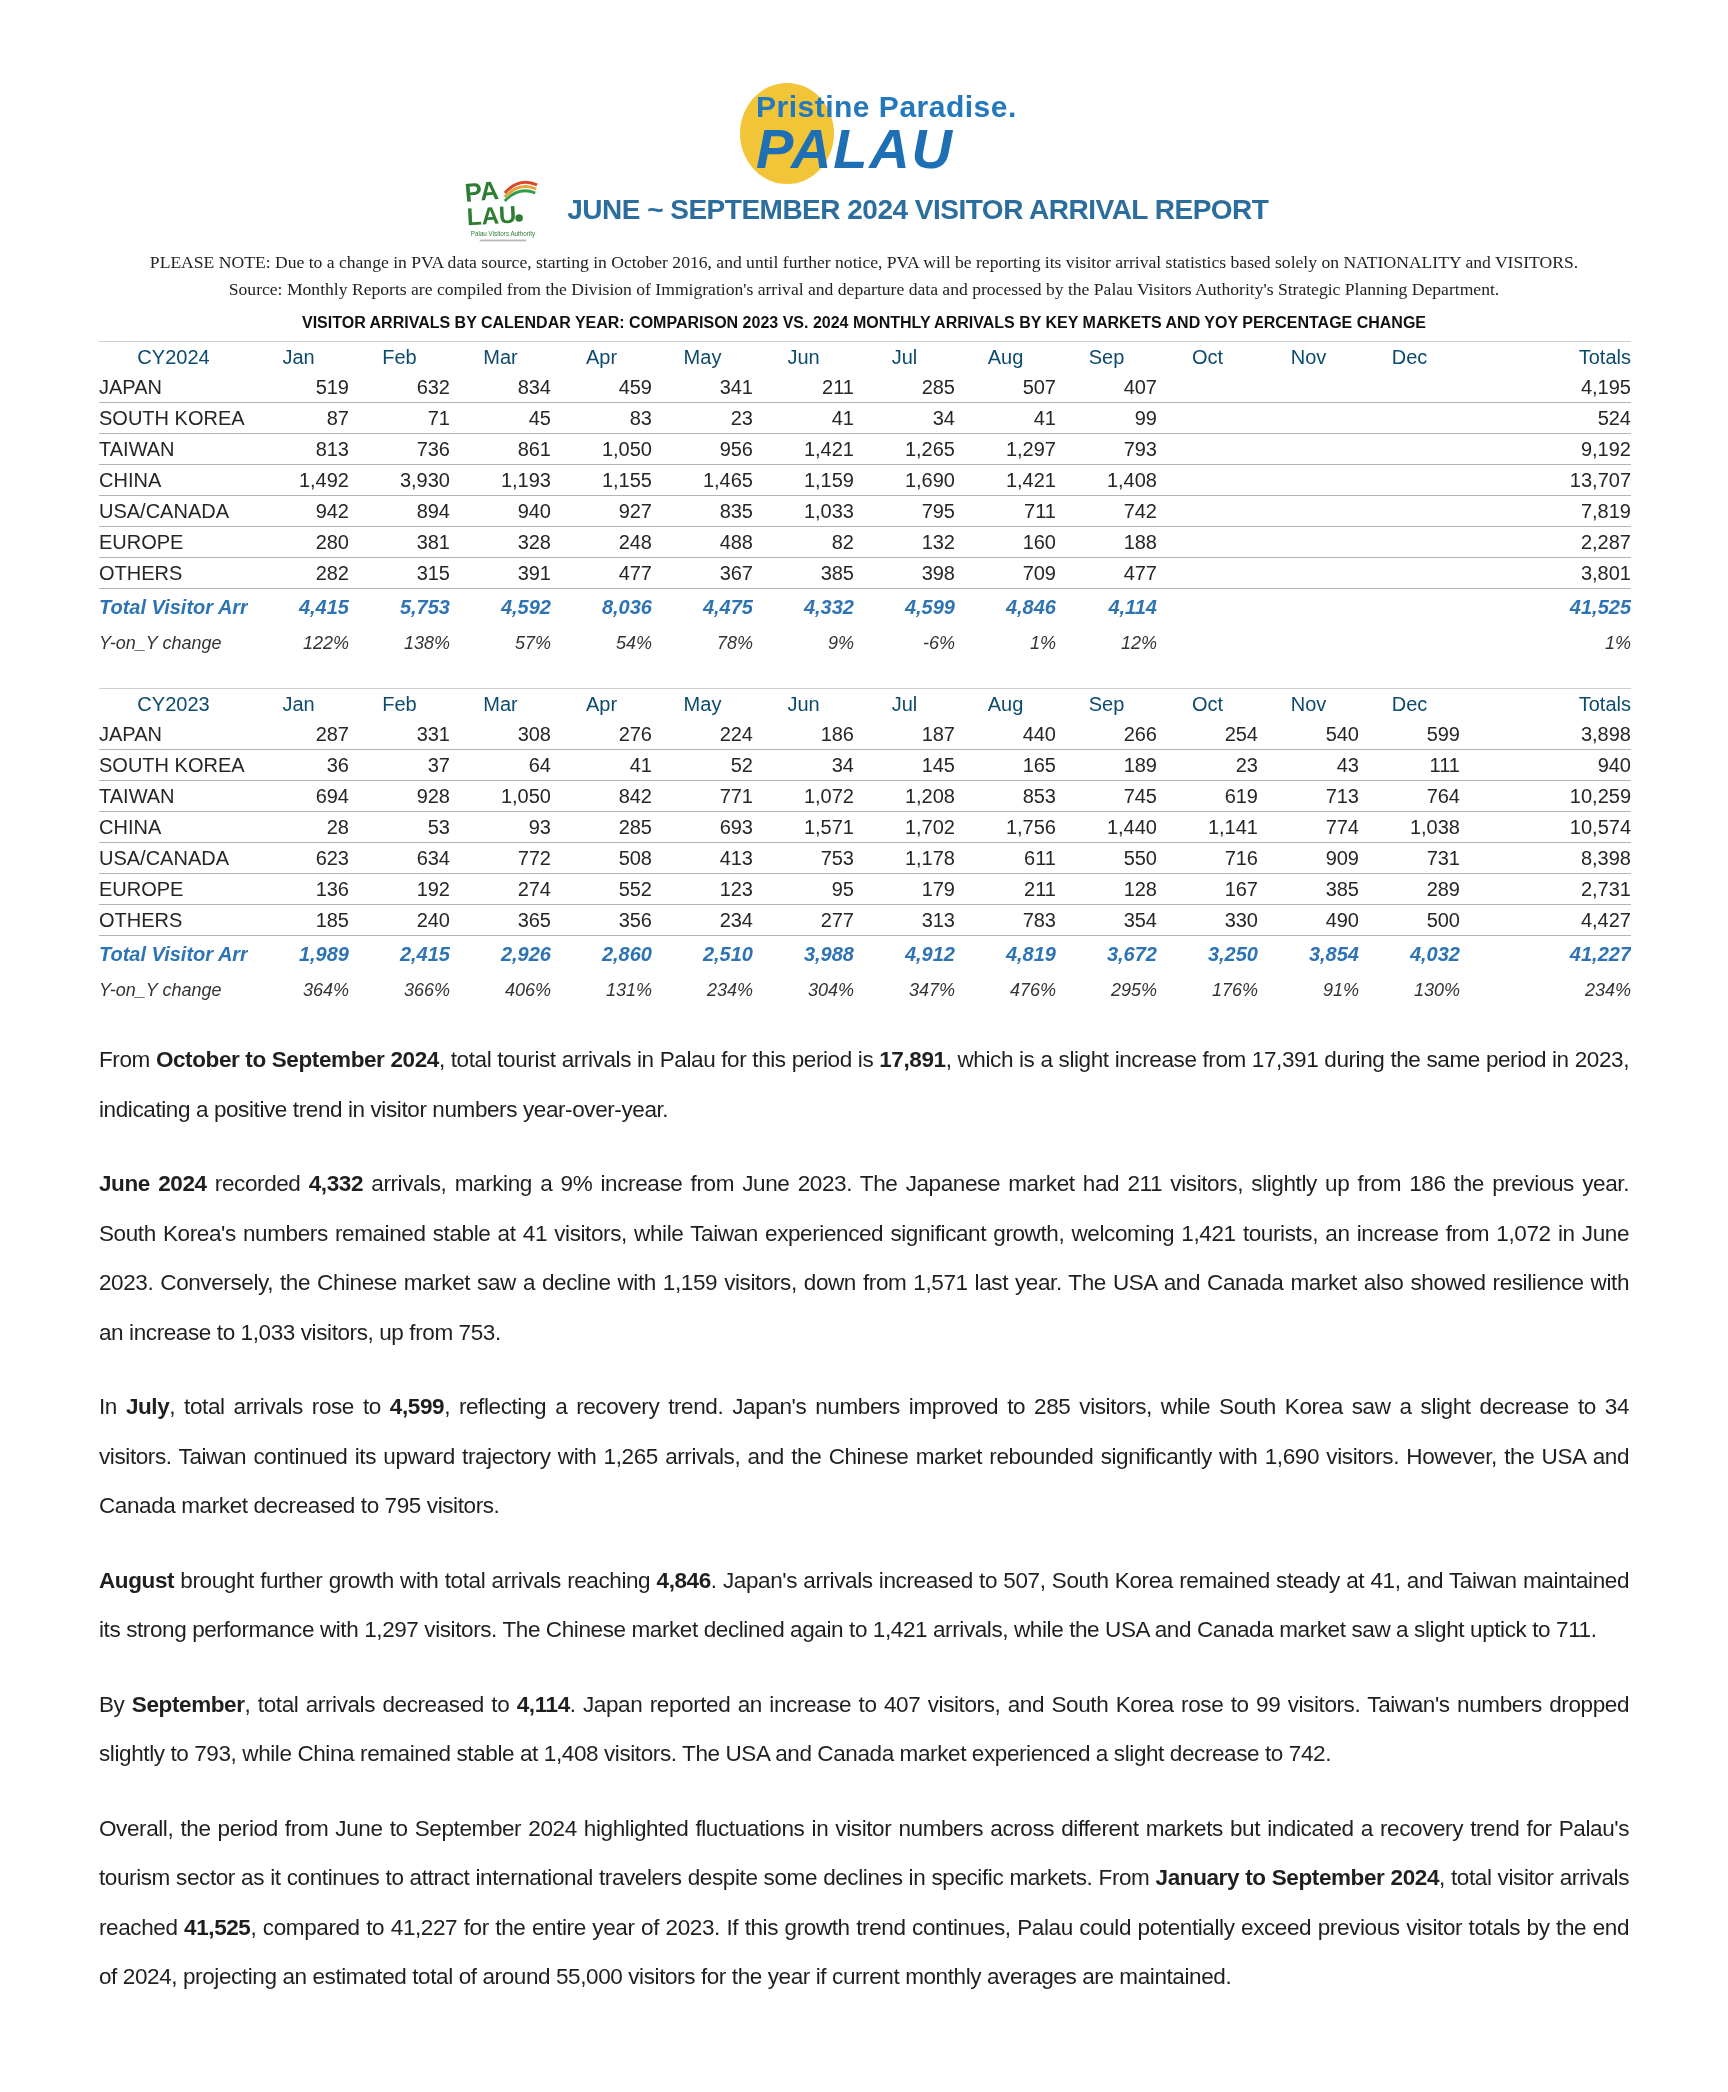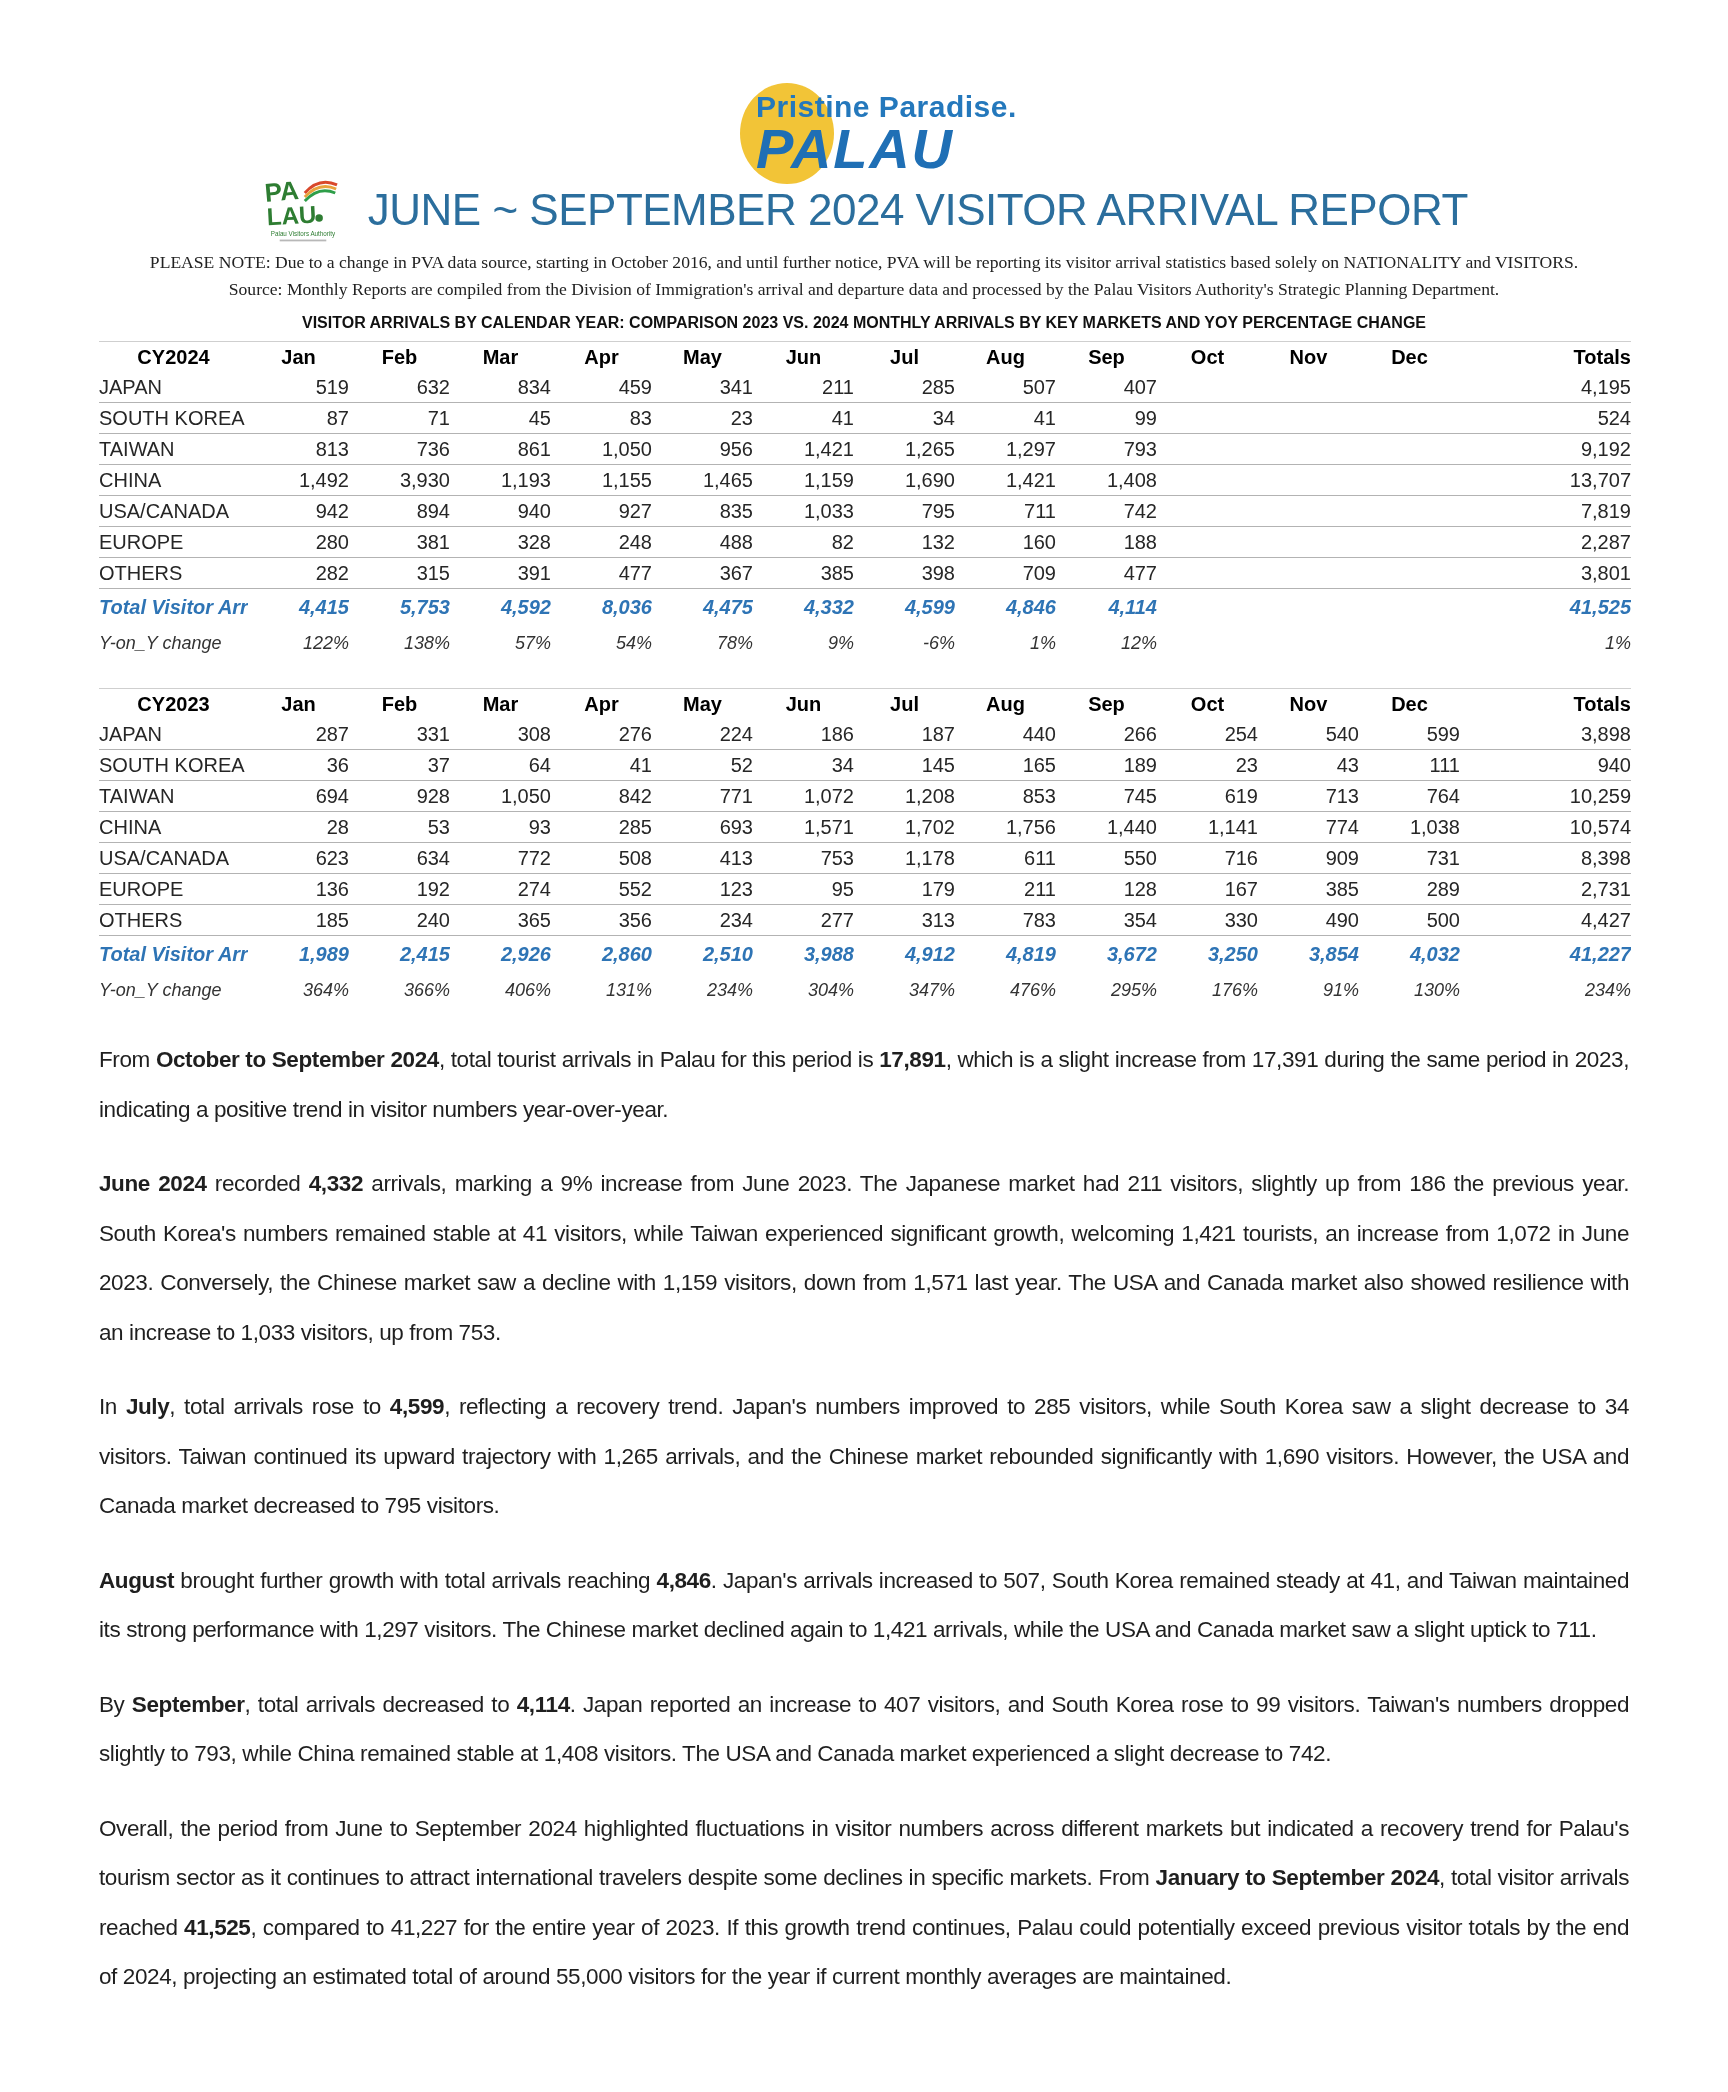--- a/index.html
+++ b/index.html
@@ -8,30 +8,30 @@
 
   
   .brand{width:216px;margin:0 auto;position:relative;height:103px;}
   .brand-oval{position:absolute;left:-16px;top:0;width:94px;height:101px;background:#F2C437;border-radius:50%;}
   .brand-tagline{position:relative;color:#2478BC;font-size:30px;font-weight:600;letter-spacing:0.5px;padding-top:7.2px;white-space:nowrap;}
   .brand-wordmark{position:relative;color:#1F6FB5;font-size:56px;font-weight:800;font-style:italic;letter-spacing:1.8px;line-height:.95;margin-top:-1.8px;white-space:nowrap;}
 
   
   .title-row{display:flex;align-items:center;justify-content:center;gap:21.6px;margin-top:-10.8px;}
   .pva-logo{width:86px;height:70px;flex:none;}
-  h1.title{margin:0;font-size:44px;font-weight:400;color:#2B6E9D;letter-spacing:-0.5px;white-space:nowrap;}
+  h1.title{margin:0;font-size:28px;font-weight:700;color:#2B6E9D;letter-spacing:-0.5px;white-space:nowrap;}
 
   
   .notes{text-align:center;font-family:"Liberation Serif",serif;font-size:17.6px;line-height:1.55;color:#222;margin-top:3.6px;}
 
   
   .table-heading{text-align:center;font-size:16px;font-weight:700;margin:10.8px 0 9px;color:#111;}
   table.arrivals{width:100%;border-collapse:collapse;table-layout:fixed;margin-bottom:27px;border-top:0.9px solid #cfcfcf;}
   table.arrivals th,table.arrivals td{padding:0;height:30px;font-size:20px;overflow:hidden;white-space:nowrap;}
-  table.arrivals th{font-weight:700;color:#000000;}
+  table.arrivals th{font-weight:400;color:#0c4a6e;}
   .c-lbl{text-align:left;}
   th.c-year{text-align:center;}
   th.c-month{text-align:center;}
   td.c-v{text-align:right;padding-right:23.4px;}
   th.c-totals{text-align:right;padding-right:40px;}
   td.c-tot{text-align:right;padding-right:9px;}
   tr.market td{border-bottom:0.9px solid #b3b3b3;color:#262626;}
   tr.total td{color:#2E74B5;font-weight:700;font-style:italic;border-top:1.8px solid #7c7c7c;height:36px;}
   tr.yoy td{font-style:italic;font-size:18px;height:36px;color:#333;}
 

